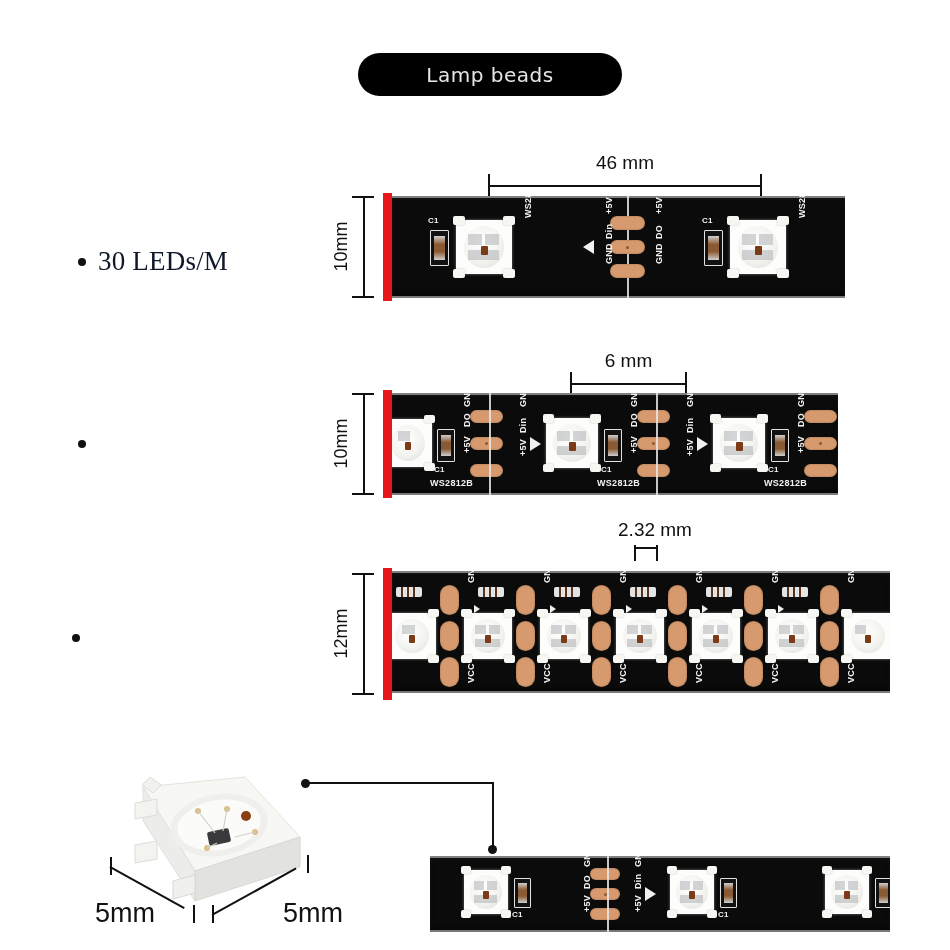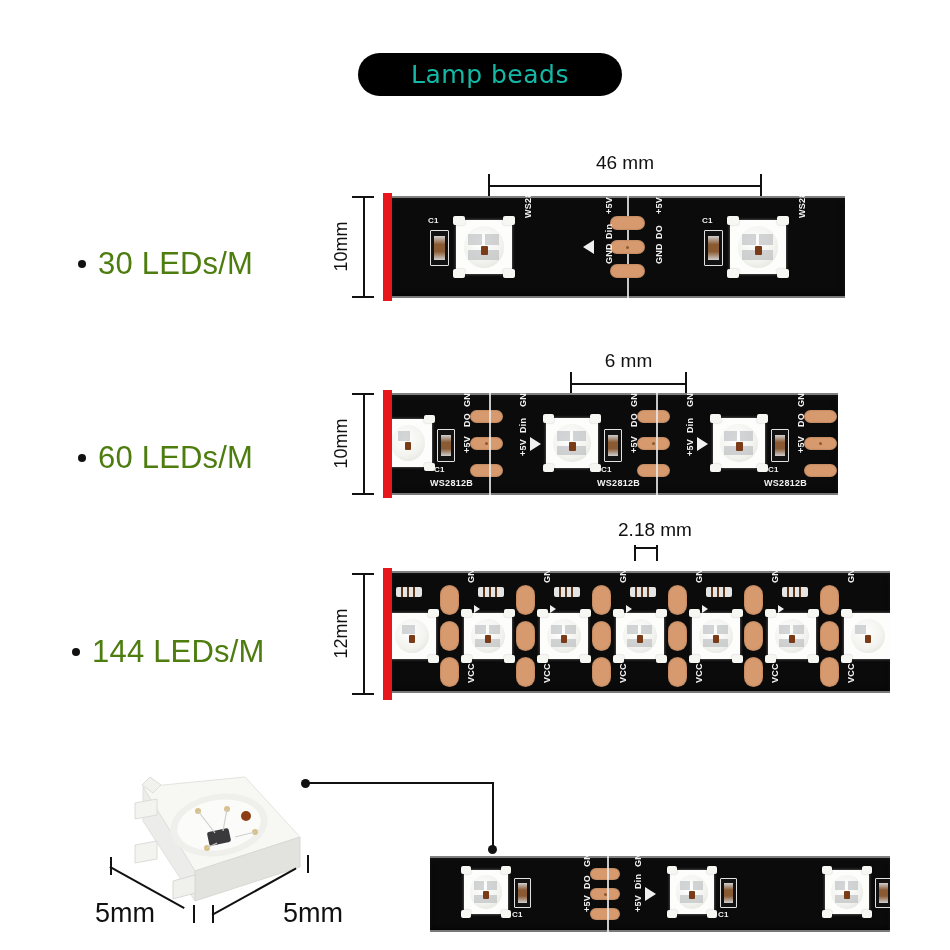--- a/index.html
+++ b/index.html
@@ -11,31 +11,31 @@
   }
   .abs{position:absolute;}
 
   
   #title-pill{
     left:358px;top:53px;width:264px;height:43px;
     background:#000;border-radius:22px;
     display:flex;align-items:center;justify-content:center;
   }
   #title-pill .t{
-    color:#14b8a6;font-size:25px;letter-spacing:.5px;
+    color:#e5e5e5;font-size:20px;letter-spacing:.5px;
     font-family:"DejaVu Sans", sans-serif;font-weight:400;
   }
 
   
   .bullet-row{display:flex;align-items:center;}
   .bullet-dot{
     width:8px;height:8px;border-radius:50%;background:#111;
     margin-right:12px;flex:none;
   }
-  .bullet-label{font-size:31px;color:#4d7c0f;white-space:nowrap;letter-spacing:.2px;}
+  .bullet-label{font-size:27px;color:#0f172a;white-space:nowrap;letter-spacing:.2px;font-family:Liberation Serif, serif;}
 
   
   .dim-h{height:22px;}
   .dim-h .bar{position:absolute;left:0;right:0;top:11px;height:1.6px;background:#111;}
   .dim-h .tick{position:absolute;top:0;width:1.6px;height:22px;background:#111;}
   .dim-h .tick.l{left:0;}
   .dim-h .tick.r{right:0;}
   .dim-text{font-size:19px;color:#111;white-space:nowrap;text-align:center;}
 
   
@@ -207,21 +207,20 @@
   </span>
   <span class="cap" style="left:312px;top:34px;width:17px;height:34px;">
       <span class="body"></span>
     </span>
   <span class="silk small" style="left:310px;top:20px;">C1</span>
   <span class="silk rot" style="left:405px;top:22px;">WS2812B</span>
 </div>
 
 <div class="abs bullet-row" style="left:78px;top:440px;">
   <span class="bullet-dot"></span>
-  <span class="bullet-label">60 LEDs/M</span>
 </div>
 
 <div class="abs dim-text" style="left:570px;top:350px;width:117px;">6 mm</div>
 <div class="abs dim-h" style="left:570px;top:372px;width:117px;">
   <span class="bar"></span>
     <span class="tick l"></span>
     <span class="tick r"></span>
 </div>
 <div class="abs dim-v" style="left:352px;top:393px;height:102px;">
   <span class="bar"></span>
@@ -313,24 +312,23 @@
   <span class="silk rot" style="left:404px;top:34px;">DO</span>
   <span class="silk rot" style="left:404px;top:14px;">GND</span>
 
   <span class="pad" style="left:412px;top:17px;width:33px;height:13px;"></span>
   <span class="pad dot" style="left:412px;top:44px;width:33px;height:13px;"></span>
   <span class="pad" style="left:412px;top:71px;width:33px;height:13px;"></span>
 </div>
 
 <div class="abs bullet-row" style="left:72px;top:634px;">
   <span class="bullet-dot"></span>
-  <span class="bullet-label">144 LEDs/M</span>
-</div>
-
-<div class="abs dim-text" style="left:575px;top:519px;width:160px;">2.18 mm</div>
+</div>
+
+<div class="abs dim-text" style="left:575px;top:519px;width:160px;">2.32 mm</div>
 <div class="abs dim-h small" style="left:634px;top:545px;width:24px;height:18px;">
   <span class="bar"></span>
     <span class="tick l"></span>
     <span class="tick r"></span>
 </div>
 <div class="abs dim-v" style="left:352px;top:573px;height:122px;">
   <span class="bar"></span>
     <span class="tick t"></span>
     <span class="tick b"></span>
 </div>

